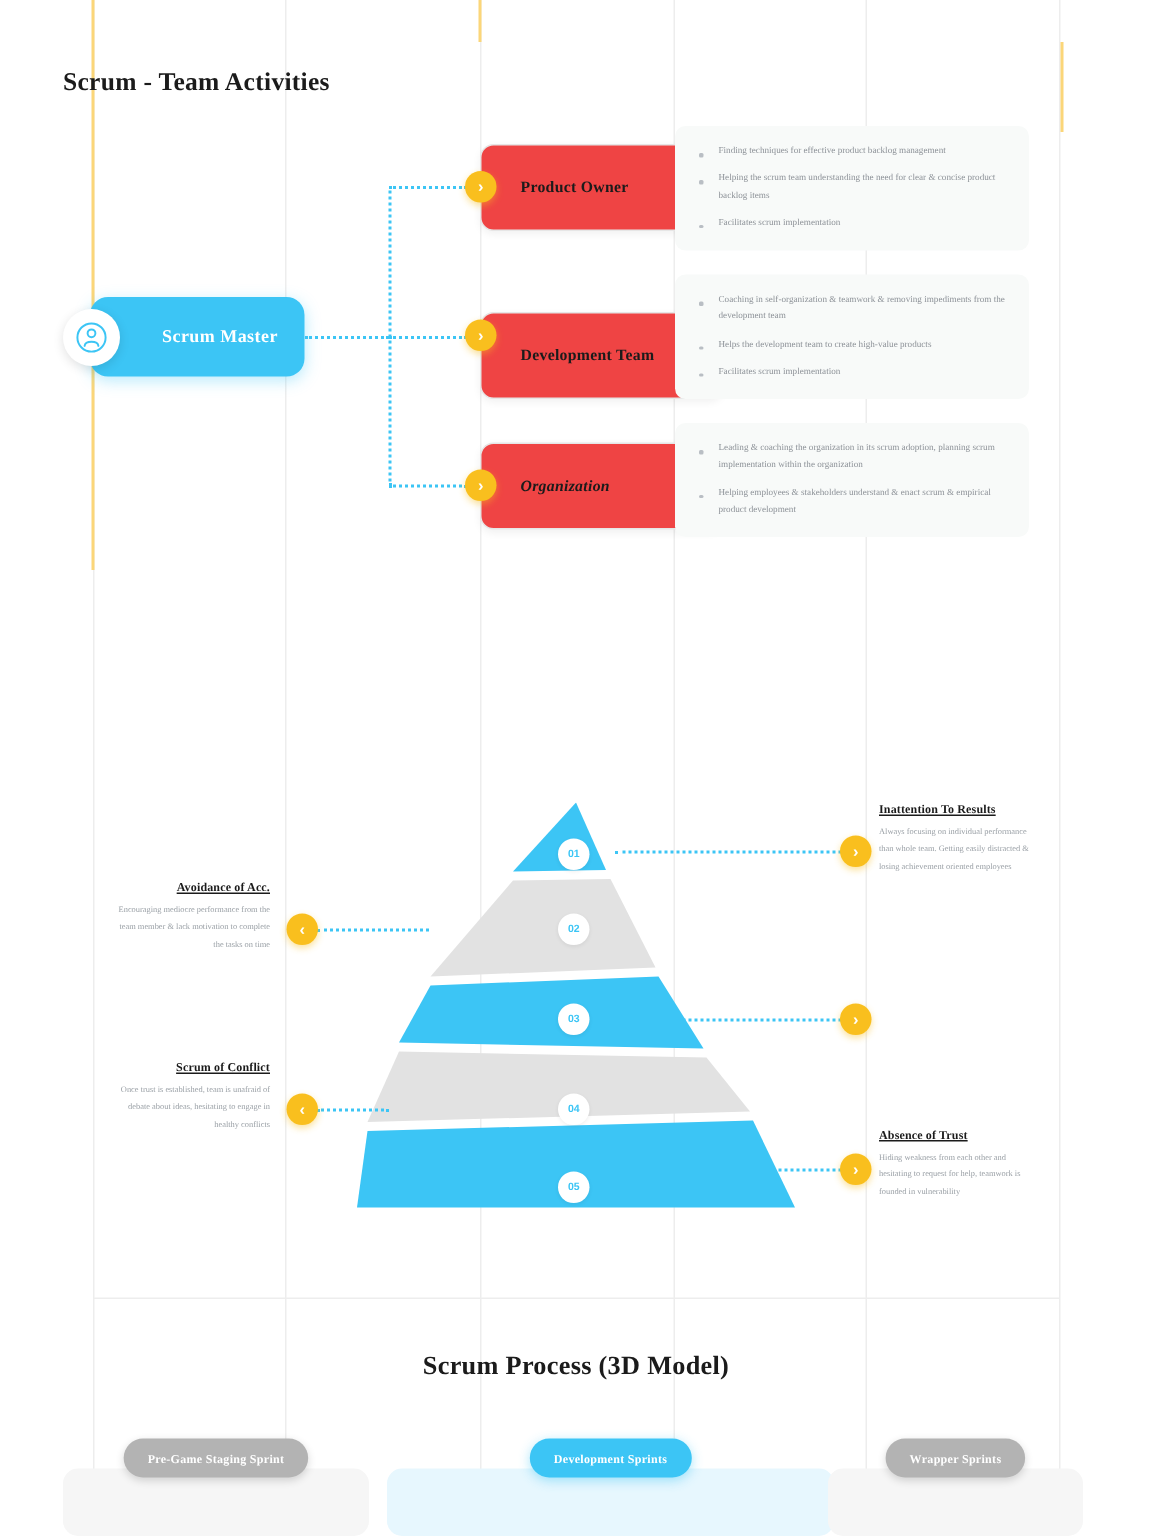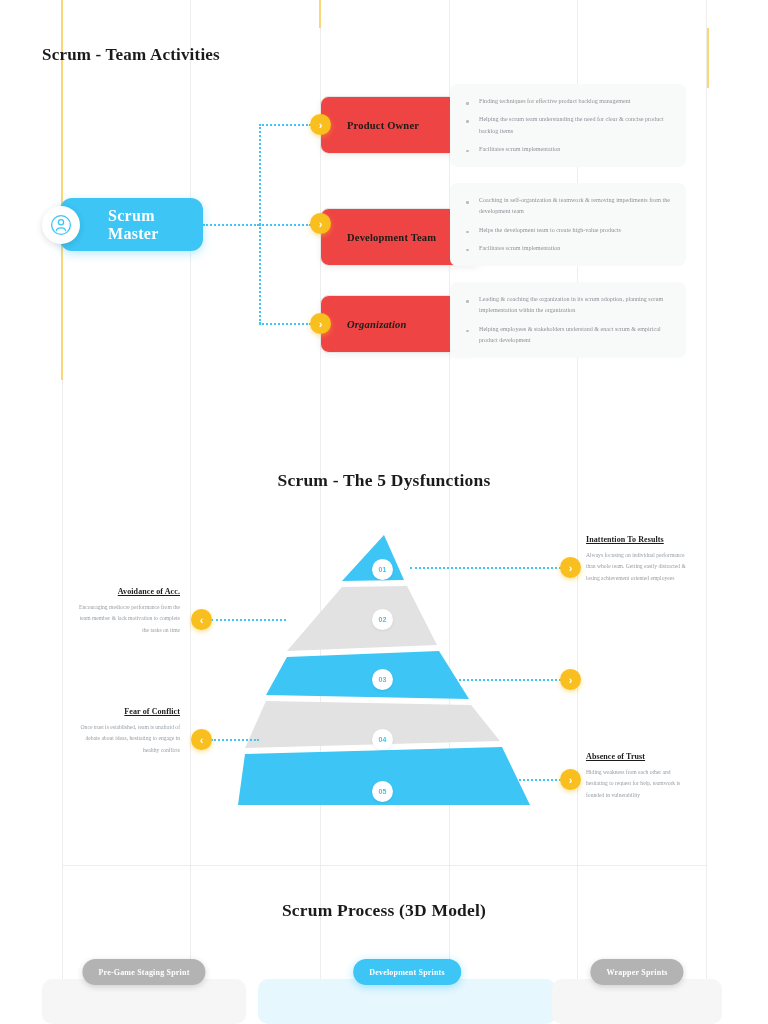--- a/index.html
+++ b/index.html
@@ -36,21 +36,21 @@
   .title-process{left:0;right:0;top:900px;text-align:center;font-size:17.5px;}
 
   
   .sm-node{
     position:absolute;left:60px;top:198px;width:143px;height:53px;
     background:#3cc5f5;border-radius:12px;
     box-shadow:0 3px 10px rgba(60,197,245,.35);
   }
   .sm-label{
     position:absolute;left:48px;top:0;height:53px;display:flex;align-items:center;
-    color:#ffffff;font-size:16px;font-weight:700;letter-spacing:.3px;
+    color:#ffffff;font-size:12px;font-weight:700;letter-spacing:.3px;
   }
   .sm-avatar{
     position:absolute;left:42px;top:206px;width:38px;height:38px;border-radius:50%;
     background:#ffffff;box-shadow:0 2px 7px rgba(0,0,0,.12);
     display:flex;align-items:center;justify-content:center;
   }
   .sm-avatar svg{display:block;}
 
   
   .dotted-h{
@@ -199,21 +199,20 @@
   </div>
   <div class="badge left-of-card" style="top:313px;">›</div>
 
   <div class="bullet-panel" style="top:282px;">
     <ul>
       <li>Leading &amp; coaching the organization in its scrum adoption, planning scrum implementation within the organization</li>
       <li>Helping employees &amp; stakeholders understand &amp; enact scrum &amp; empirical product development</li>
     </ul>
   </div>
 
-  <div class="sec-title title-dysf">Scrum - The 5 Dysfunctions</div>
 
   <div class="pyramid">
     <svg width="292" height="275" viewBox="0 0 292 275">
 
       <polygon points="146,0 166,45 104,46" fill="#3cc5f5"></polygon>
 
       <polygon points="104,52 169,51 199,110 49,116" fill="#e2e2e2"></polygon>
 
       <polygon points="49,122 201,116 231,164 28,160" fill="#3cc5f5"></polygon>
 
@@ -248,21 +247,21 @@
   <div class="dotted-h" style="left:211px;top:619px;width:75px;"></div>
   <div class="badge" style="left:191px;top:609px;">‹</div>
   <div class="dys-block dys-left" style="top:587px;">
     <div class="dys-title">Avoidance of Acc.</div>
     <div class="dys-body">Encouraging mediocre performance from the team member &amp; lack motivation to complete the tasks on time</div>
   </div>
 
   <div class="dotted-h" style="left:211px;top:739px;width:48px;"></div>
   <div class="badge" style="left:191px;top:729px;">‹</div>
   <div class="dys-block dys-left" style="top:707px;">
-    <div class="dys-title">Fear of Conflict</div>
+    <div class="dys-title">Scrum of Conflict</div>
     <div class="dys-body">Once trust is established, team is unafraid of debate about ideas, hesitating to engage in healthy conflicts</div>
   </div>
 
   <div class="sec-title title-process">Scrum Process (3D Model)</div>
 
   <div class="proc-col" style="left:42px;width:204px;height:65px;">
     <div class="proc-body body-gray"></div>
     <div class="proc-pill pill-gray">Pre-Game Staging Sprint</div>
   </div>
 

